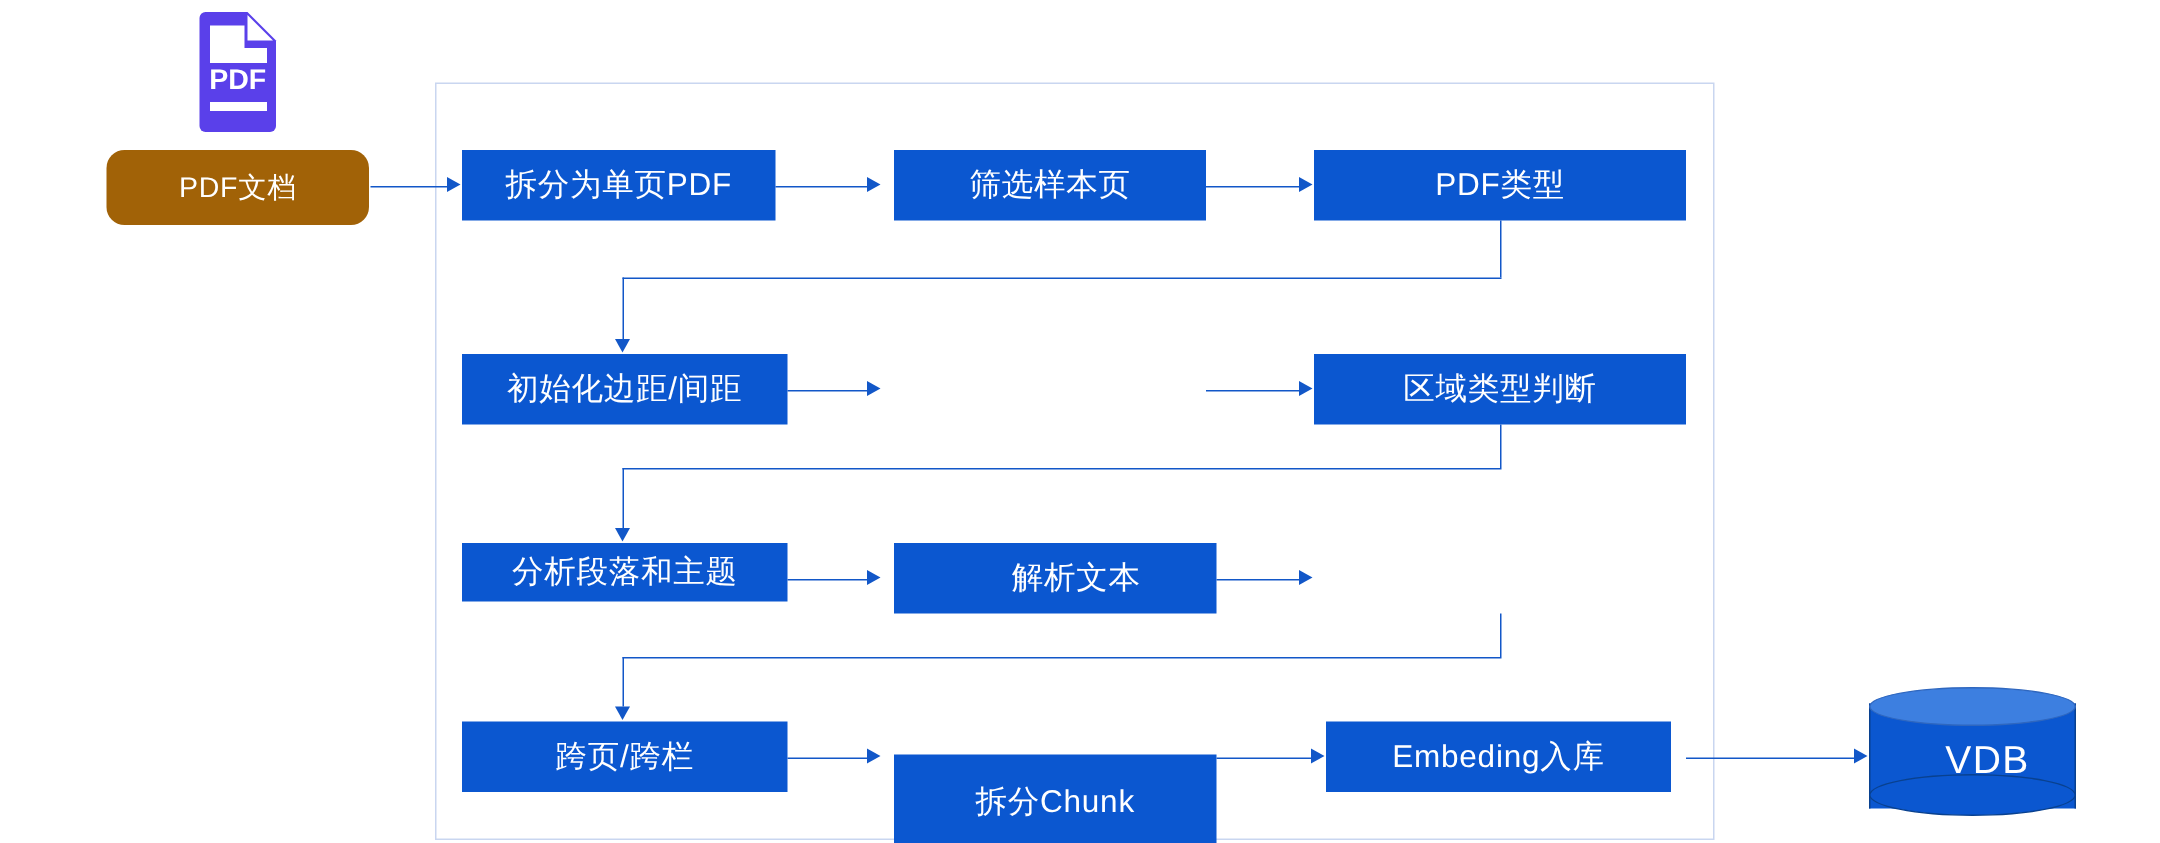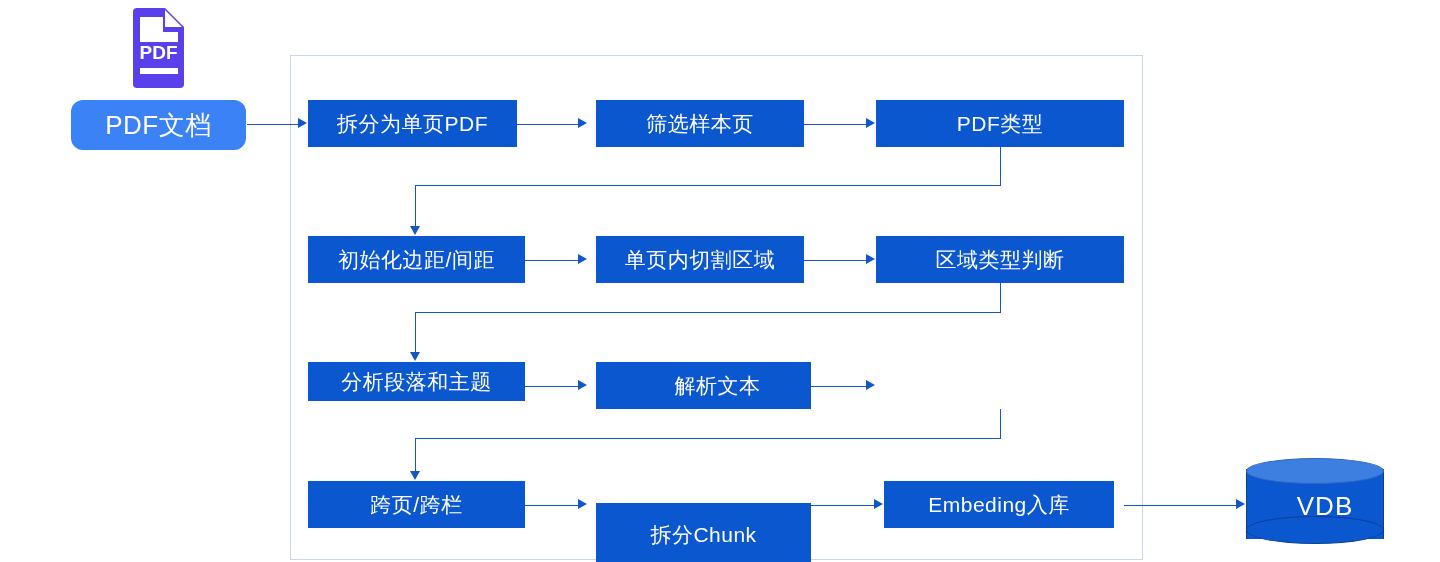--- a/index.html
+++ b/index.html
@@ -45,27 +45,27 @@
     white-space: nowrap;
   }
 
   
   .start-pill {
     position: absolute;
     left: 71px;
     top: 100px;
     width: 175px;
     height: 50px;
-    background: #3b82f6;
+    background: #a16207;
     border-radius: 12px;
     color: #ffffff;
     display: flex;
     align-items: center;
     justify-content: center;
-    font-size: 26px;
+    font-size: 19px;
     letter-spacing: 0.5px;
     box-sizing: border-box;
   }
 
   
   .pdf-icon {
     position: absolute;
     left: 127px;
     top: 8px;
     width: 63px;
@@ -185,23 +185,20 @@
   <div class="pbox" style="left:596px; top:100px; width:208px; height:47px;">
     <span>筛选样本页</span>
   </div>
   <div class="pbox" style="left:876px; top:100px; width:248px; height:47px;">
     <span>PDF类型</span>
   </div>
 
   <div class="pbox" style="left:308px; top:236px; width:217px; height:47px;">
     <span>初始化边距/间距</span>
   </div>
-  <div class="pbox" style="left:596px; top:236px; width:208px; height:47px;">
-    <span>单页内切割区域</span>
-  </div>
   <div class="pbox" style="left:876px; top:236px; width:248px; height:47px;">
     <span>区域类型判断</span>
   </div>
 
   <div class="pbox" style="left:308px; top:362px; width:217px; height:39px;">
     <span>分析段落和主题</span>
   </div>
   <div class="pbox" style="left:596px; top:362px; width:215px; height:47px;padding-left:28px;">
     <span>解析文本</span>
   </div>

